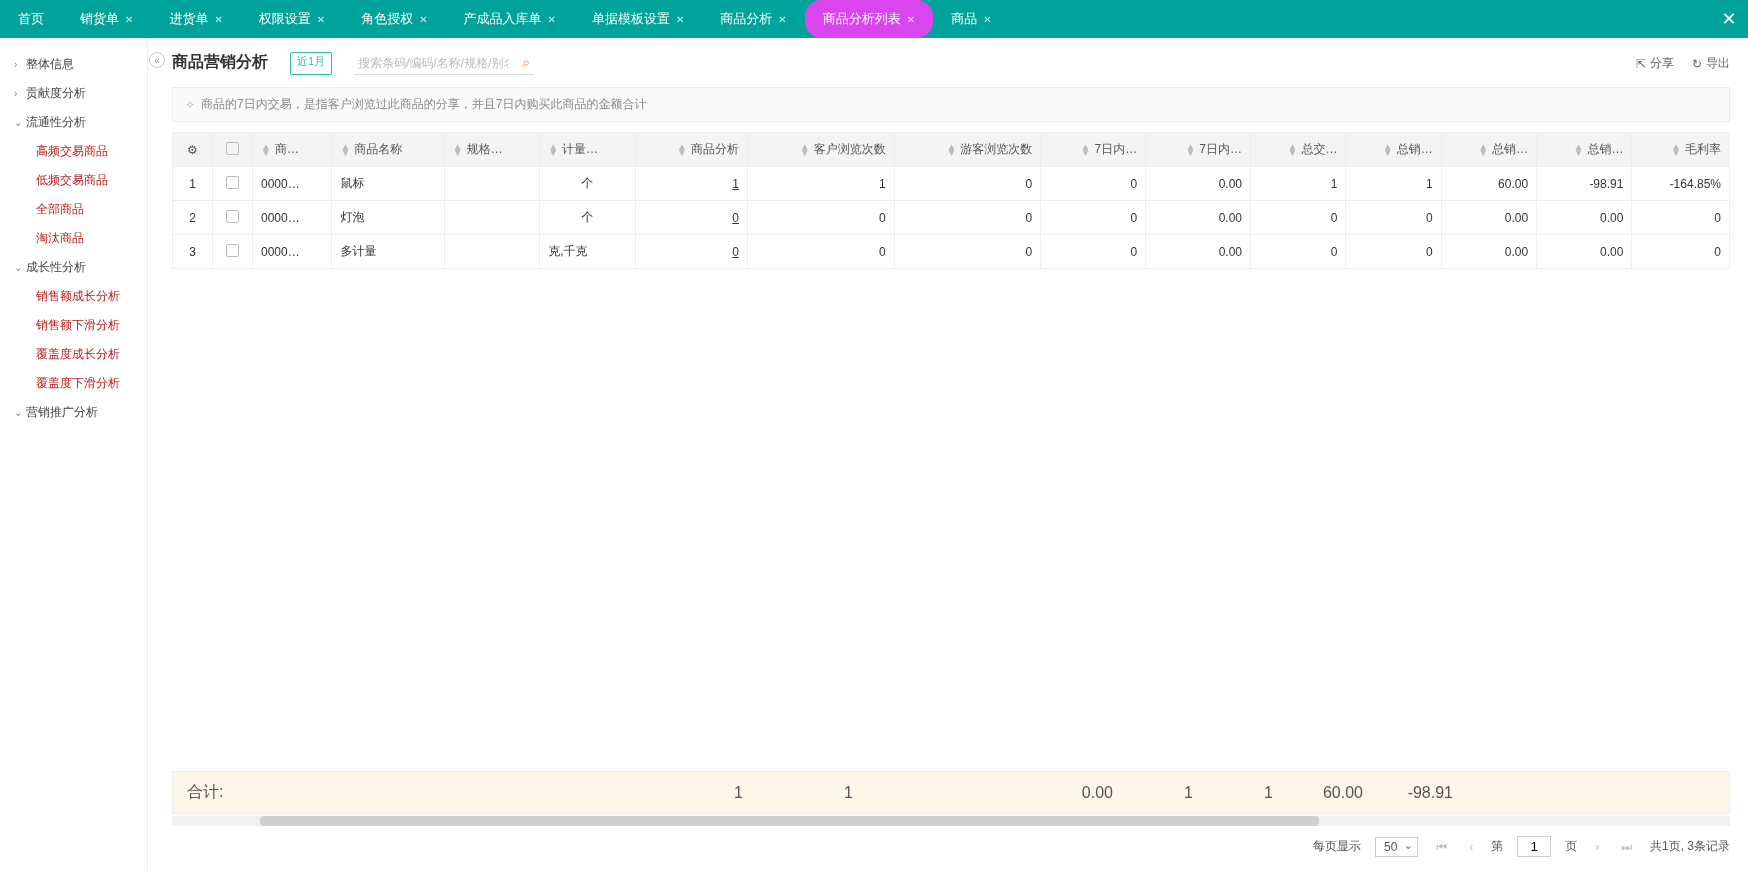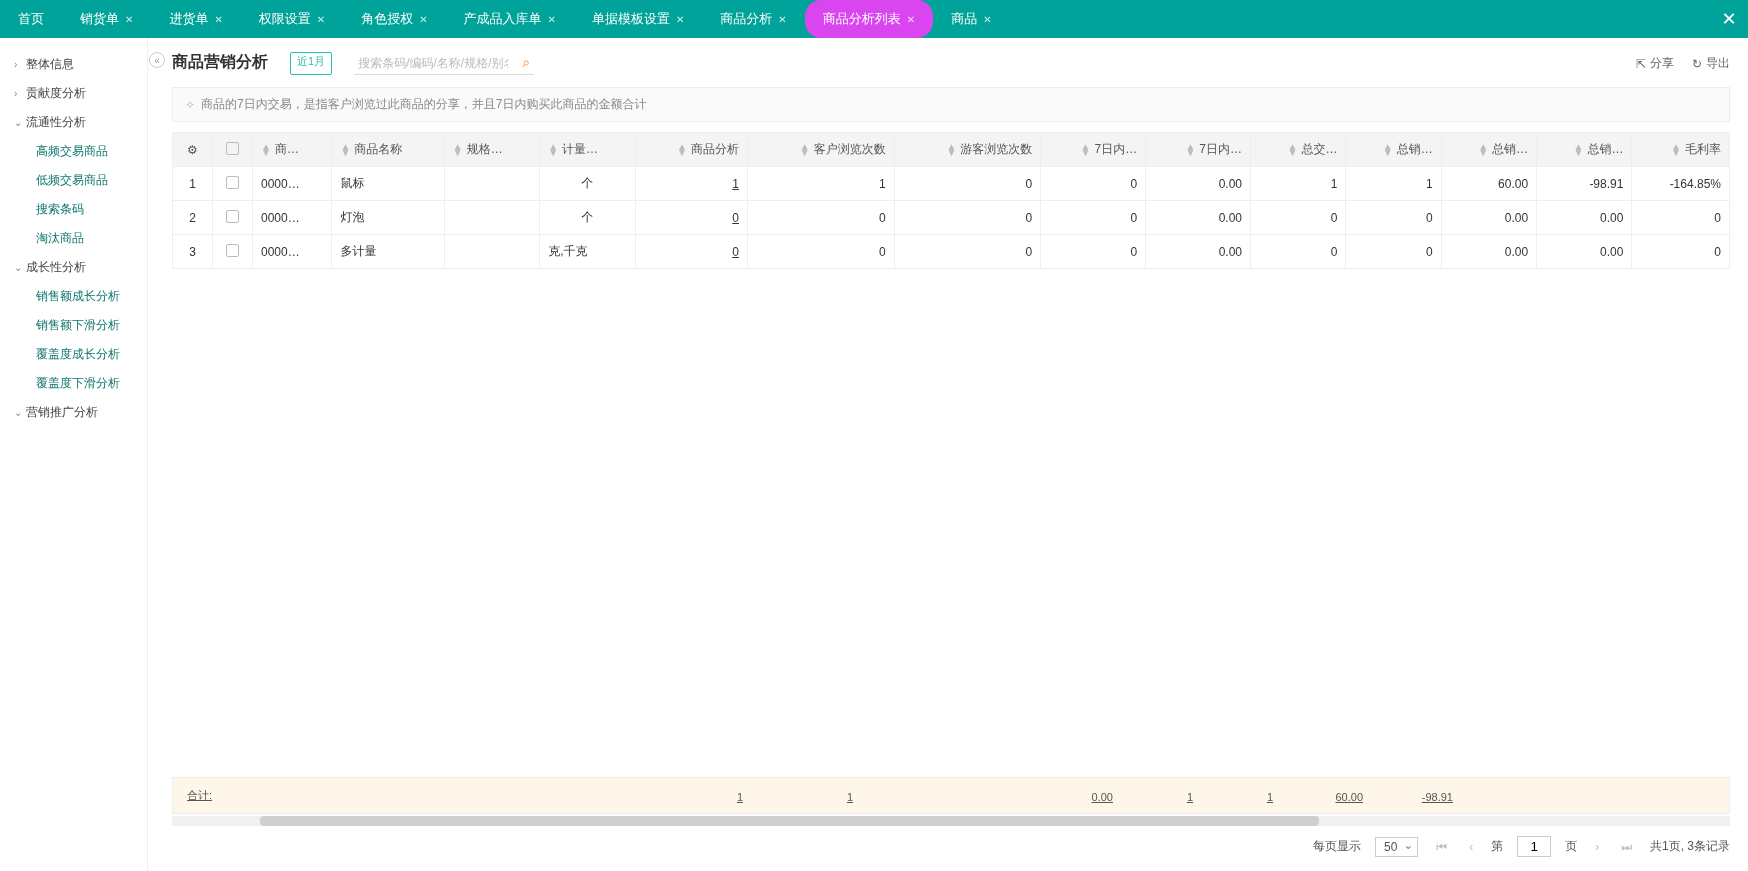--- a/index.html
+++ b/index.html
@@ -15,21 +15,21 @@
 
 .layout { display: flex; height: calc(100vh - 38px); }
 .sidebar { width: 148px; background: #fff; border-right: 1px solid #eee; padding-top: 12px; overflow-y: auto; }
 .collapse-col { width: 18px; display: flex; align-items: flex-start; justify-content: center; padding-top: 14px; }
 .collapse-btn { width: 16px; height: 16px; border: 1px solid #ccc; border-radius: 50%; display: flex; align-items: center; justify-content: center; font-size: 10px; color: #999; cursor: pointer; background: #fff; }
 .main { flex: 1; padding: 10px 18px 0 6px; display: flex; flex-direction: column; min-width: 0; }
 
 
 .tree-item { display: flex; align-items: center; padding: 6px 8px 6px 14px; cursor: pointer; color: #444; }
 .tree-item .caret { width: 10px; display: inline-block; color: #888; font-size: 10px; margin-right: 2px; }
-.tree-sub .tree-item { padding-left: 36px; color: #0f766e; }
+.tree-sub .tree-item { padding-left: 36px; color: #b91c1c; }
 .tree-item.active { background: #ffe2cc; color: #ff7a1c; }
 
 
 .page-header { display: flex; align-items: center; justify-content: space-between; padding: 4px 0 12px; }
 .page-header-left { display: flex; gap: 22px; }
 .page-title { font-size: 16px; font-weight: 600; color: #333; }
 .period-tag { border: 1px solid #2bc3a6; color: #2bc3a6; padding: 1px 6px; font-size: 11px; border-radius: 2px; }
 .search-wrap { position: relative; }
 .search-input { border: none; border-bottom: 1px solid #ddd; padding: 4px 26px 4px 4px; width: 180px; font-size: 12px; outline: none; color: #555; }
 .search-input::placeholder { color: #bbb; }
@@ -49,21 +49,21 @@
 table.data thead th { background: #f4f4f4; color: #555; font-weight: 500; position: sticky; top: 0; }
 .th-inner { display: flex; align-items: center; gap: 4px; }
 .sort-icon { color: #bbb; font-size: 10px; line-height: 8px; display: flex; flex-direction: column; }
 .sort-icon span:first-child { margin-bottom: -2px; }
 .th-gear { text-align: center; color: #888; }
 .col-idx, .col-chk { width: 40px; text-align: center; }
 .col-right { text-align: right; }
 .link-u { color: #333; text-decoration: underline; cursor: pointer; }
 
 
-.totals-row { background: #fdf6e9; display: flex; align-items: flex-end; font-size: 11px; color: #555; border: 1px solid #eee; text-decoration: underline; }
+.totals-row { background: #fdf6e9; display: flex; align-items: center; font-size: 16px; color: #555; border: 1px solid #eee; }
 .totals-row > div { padding: 10px 8px; white-space: nowrap; }
 .totals-label { width: 208px; padding-left: 14px !important; }
 .tot-cell { text-align: right; }
 
 
 .pager { display: flex; align-items: center; justify-content: flex-end; gap: 14px; padding: 10px 0 14px; color: #555; }
 .pager .sel { border: 1px solid #ccc; padding: 2px 20px 2px 8px; position: relative; cursor: pointer; }
 .pager .sel:after { content: "⌄"; position: absolute; right: 4px; top: 0; color: #888; }
 .pager .pg-btn { color: #bbb; cursor: pointer; padding: 0 4px; }
 .pager .pg-input { width: 34px; border: 1px solid #ccc; text-align: center; padding: 2px; }
@@ -135,21 +135,21 @@
         <span>流通性分析</span>
       </div>
       <div class="tree-sub">
         <div class="tree-item">
           <span>高频交易商品</span>
         </div>
         <div class="tree-item">
           <span>低频交易商品</span>
         </div>
         <div class="tree-item">
-          <span>搜索条码</span>
+          <span>全部商品</span>
         </div>
         <div class="tree-item">
           <span>淘汰商品</span>
         </div>
       </div>
       <div class="tree-item">
         <span class="caret">⌄</span>
         <span>成长性分析</span>
       </div>
       <div class="tree-sub">

